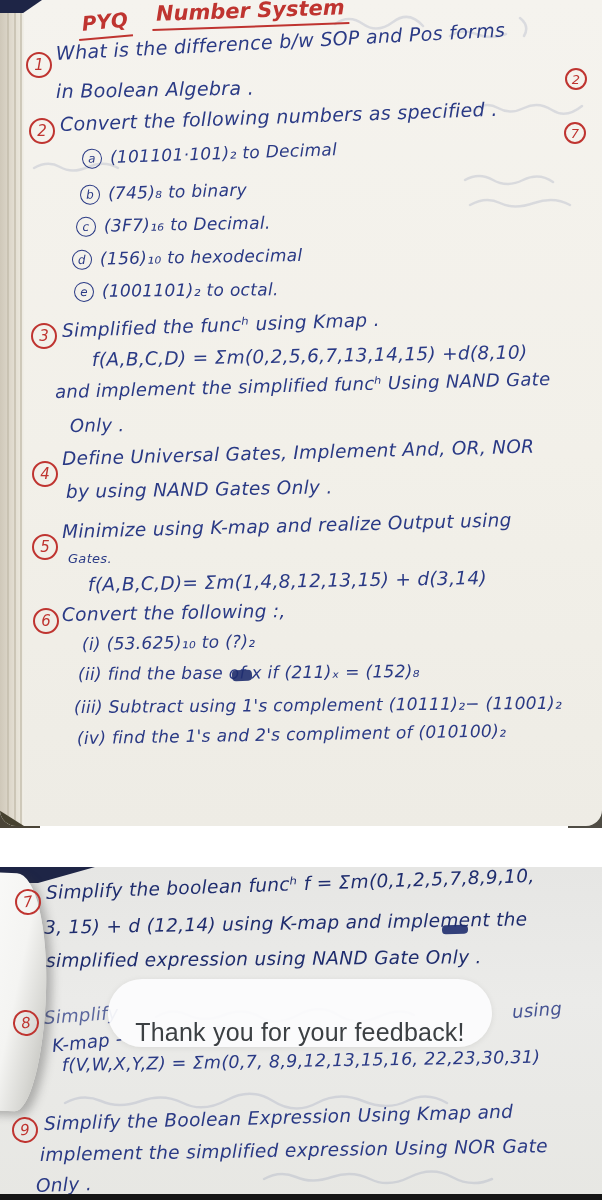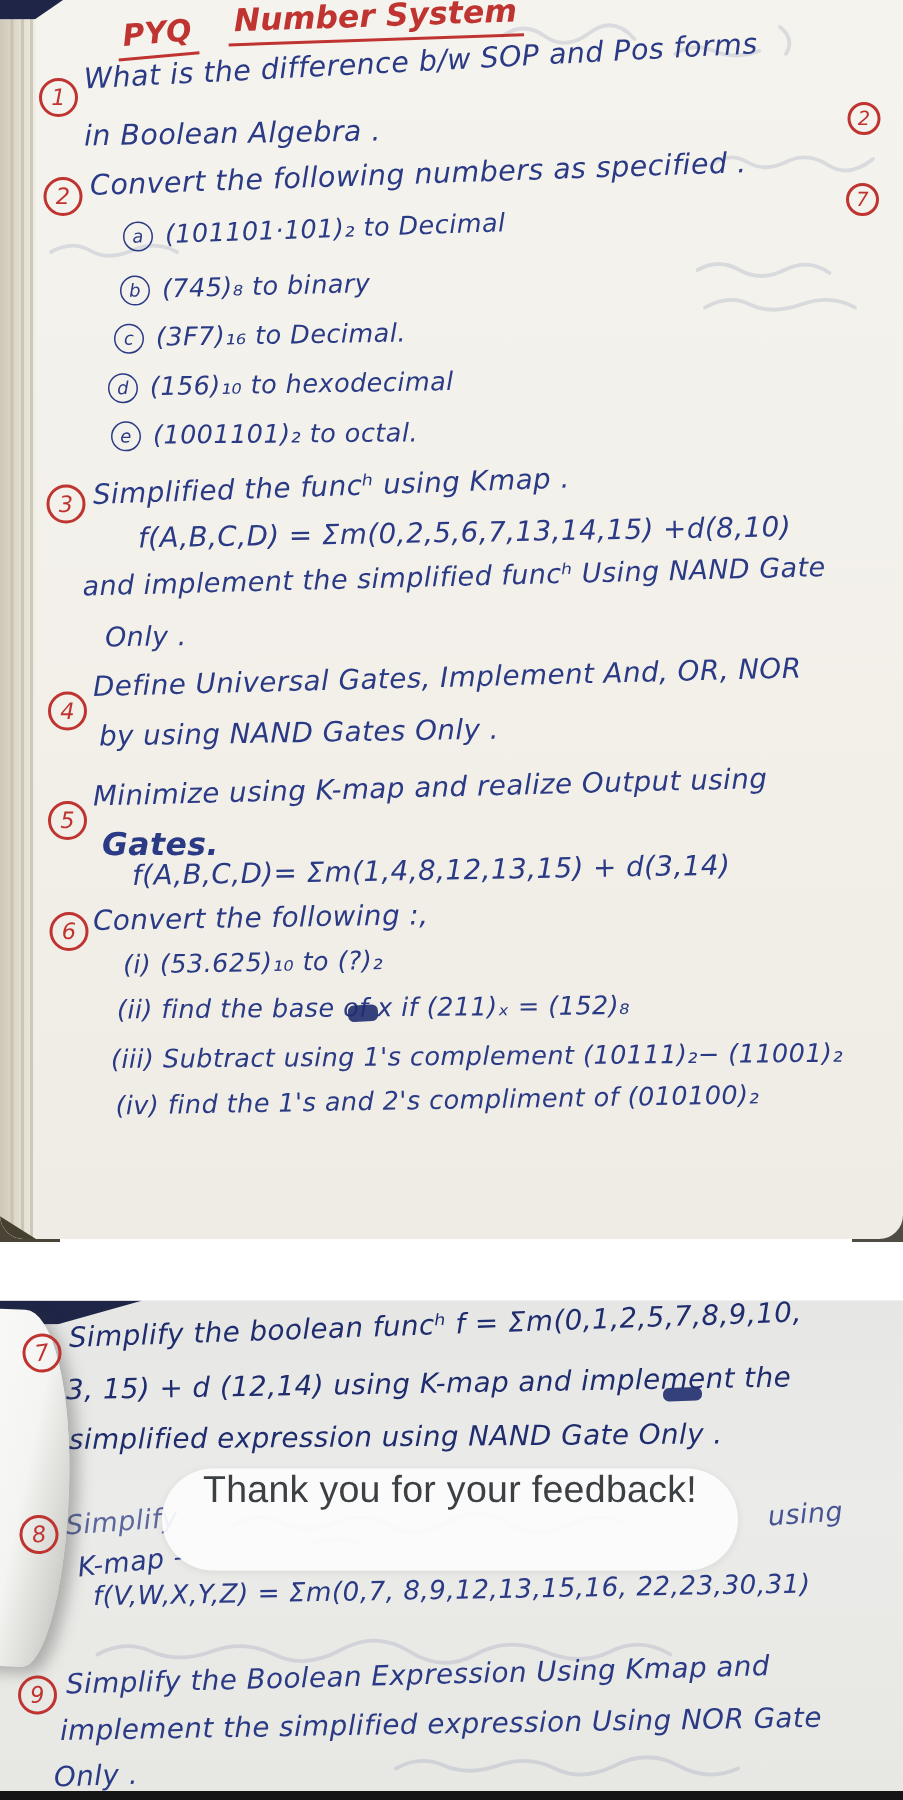--- a/index.html
+++ b/index.html
@@ -40,21 +40,21 @@
     border-bottom:2px solid var(--red);padding:0 4px 3px 4px;transform-origin:left center;}
 
   .scribble{position:absolute;background:var(--ink-dark);border-radius:4px;opacity:.9;}
   .bleed{position:absolute;opacity:.22;}
   .bleed path{fill:none;stroke:#7e89ad;stroke-width:2.5;stroke-linecap:round;}
 
   .gap-band{position:absolute;left:0;top:826px;width:602px;height:41px;background:#ffffff;z-index:0;}
 
   .toast{position:absolute;left:108px;top:112px;width:384px;height:68px;
     background:rgba(252,252,253,.93);border-radius:34px;z-index:6;
-    display:flex;align-items:flex-start;justify-content:center;
+    display:flex;align-items:flex-end;justify-content:center;
     box-shadow:0 1px 6px rgba(0,0,0,.08);}
   .toast span{font-family:"Liberation Sans","DejaVu Sans",sans-serif;
     font-size:25px;font-weight:500;color:var(--toast-text);letter-spacing:.2px;}
 
   .curl{position:absolute;left:-26px;top:6px;width:72px;height:238px;z-index:2;
     background:linear-gradient(100deg,#fbfbfa 0%,#f4f4f2 55%,#d8d8d4 80%,#bdbdb8 100%);
     border-radius:0 46% 38% 0/0 50% 50% 0;
     box-shadow:6px 4px 10px rgba(60,60,60,.35);transform:rotate(2deg);}
   .navy-wedge{position:absolute;background:#1e2546;}
   .bottom-bar{position:absolute;left:0;bottom:0;width:602px;height:6px;background:#151515;z-index:5;}
@@ -124,21 +124,21 @@
   <div class="hw" style="left:92px;top:349px;font-size:18.5px;transform:rotate(-1deg);">f(A,B,C,D) = Σm(0,2,5,6,7,13,14,15) +d(8,10)</div>
   <div class="hw" style="left:55px;top:381px;font-size:18px;transform:rotate(-1.5deg);">and implement the simplified funcʰ Using NAND Gate</div>
   <div class="hw" style="left:70px;top:415px;font-size:18px;transform:rotate(-1deg);">Only .</div>
 
   <div class="circ" style="left:32px;top:461px;">4</div>
   <div class="hw" style="left:62px;top:448px;font-size:18.5px;transform:rotate(-1.5deg);">Define Universal Gates, Implement And, OR, NOR</div>
   <div class="hw" style="left:66px;top:481px;font-size:18.5px;transform:rotate(-1deg);">by using NAND Gates Only .</div>
 
   <div class="circ" style="left:32px;top:534px;">5</div>
   <div class="hw" style="left:62px;top:521px;font-size:18.5px;transform:rotate(-1.5deg);">Minimize using K-map and realize Output using</div>
-  <div class="hw" style="left:68px;top:551px;font-size:21px;font-weight:bold;">Gates.</div>
+  <div class="hw" style="left:68px;top:551px;font-size:13px;">Gates.</div>
   <div class="hw" style="left:88px;top:574px;font-size:18.5px;transform:rotate(-1deg);">f(A,B,C,D)= Σm(1,4,8,12,13,15) + d(3,14)</div>
 
   <div class="circ" style="left:33px;top:608px;">6</div>
   <div class="hw" style="left:62px;top:604px;font-size:18.5px;transform:rotate(-1deg);">Convert the following :,</div>
   <div class="hw" style="left:82px;top:634px;transform:rotate(-1deg);">
     <span>(i)</span>&nbsp;<span>(53.625)₁₀ to (?)₂</span>
   </div>
   <div class="hw" style="left:78px;top:664px;transform:rotate(-.5deg);">
     <span>(ii)</span>&nbsp;<span>find the base of x if (211)ₓ = (152)₈</span>
   </div>

